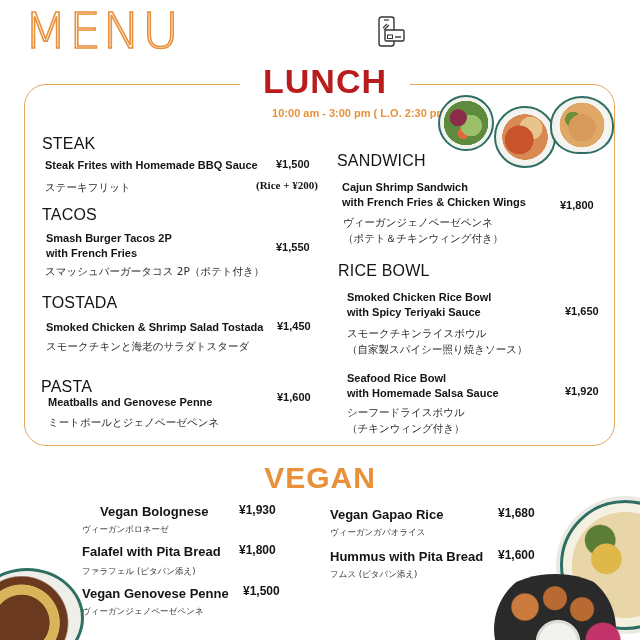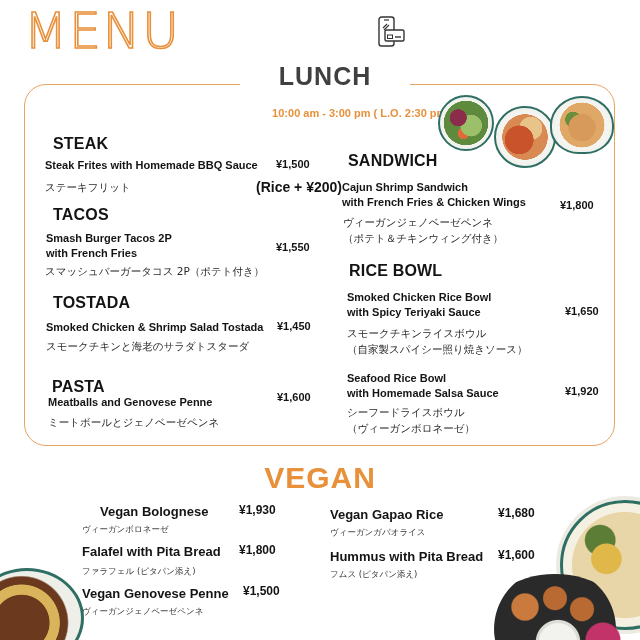--- a/index.html
+++ b/index.html
@@ -26,21 +26,21 @@
   
   .lunch-box {
     left: 24px; top: 84px; width: 591px; height: 362px;
     border: 1.5px solid #e8a462; border-radius: 22px;
     background: #fff;
   }
   .lunch-title-wrap {
     left: 240px; top: 62px; width: 170px; height: 42px; background: #fff;
     display: flex; justify-content: center;
   }
-  .lunch-title { font-size: 25px; font-weight: 700; color: #404040; letter-spacing: 1px; line-height: 1.15; }
+  .lunch-title { font-size: 34px; font-weight: 700; color: #b91c1c; letter-spacing: 1px; line-height: 1.15; }
   .lunch-hours {
     left: 200px; top: 107px; width: 250px; text-align: right;
     font-size: 11px; font-weight: 700; color: #e8903a;
   }
 
   
   .plate { border-radius: 50%; border: 2px solid #2f6e63; box-shadow: 0 0 0 3px #f2f2ee inset; overflow: hidden; }
   .plate-salad { left: 438px; top: 95px; width: 56px; height: 56px;
     background: radial-gradient(circle at 35% 40%, #8b2d4a 0 18%, transparent 19%),
                 radial-gradient(circle at 60% 55%, #9cbf6a 0 25%, transparent 26%),
@@ -52,25 +52,25 @@
                 radial-gradient(circle at 60% 35%, #e8c48a 0 22%, transparent 23%),
                 radial-gradient(circle, #d88a52 0 55%, #f4f4f0 56%);
   }
   .plate-tacos { left: 550px; top: 96px; width: 64px; height: 58px; border-radius: 50% 50% 45% 45%;
     background: radial-gradient(circle at 50% 55%, #d89a5a 0 32%, transparent 33%),
                 radial-gradient(circle at 35% 40%, #6a8f3a 0 15%, transparent 16%),
                 radial-gradient(circle, #e0a866 0 55%, #f4f4f0 56%);
   }
 
   
-  .cat { font-size: 16px; font-weight: 700; color: #141414; letter-spacing: 0.2px; margin-left: 11px; }
+  .cat { font-size: 16px; font-weight: 400; color: #141414; letter-spacing: 0.2px; }
   .item-en { font-size: 11px; font-weight: 700; color: #141414; line-height: 15px; }
   .item-jp { font-family: "DejaVu Sans", sans-serif; font-size: 10.5px; color: #2a2a2a; line-height: 15px; }
   .price { font-size: 11px; font-weight: 700; color: #141414; }
-  .note { font-size: 14px; font-weight: 700; color: #141414; }
+  .note { font-size: 11px; font-weight: 700; color: #141414; font-family: Liberation Serif, serif; }
 
   
   .vegan-title { left: 250px; top: 461px; width: 140px; text-align: center; font-size: 30px; font-weight: 700; color: #e8903a; letter-spacing: 1px; }
   .v-en { font-size: 13px; font-weight: 700; color: #141414; }
   .v-jp { font-family: "DejaVu Sans", sans-serif; font-size: 8.5px; color: #333; }
   .v-price { font-size: 12px; font-weight: 700; color: #141414; }
 
   
   .plate-bolognese { left: -30px; top: 568px; width: 114px; height: 100px; border-radius: 50%;
     border: 3px solid #2f6e63;
@@ -150,21 +150,21 @@
 <div class="abs item-en" style="left:347px; top:290px;">Smoked Chicken Rice Bowl</div>
 <div class="abs item-en" style="left:347px; top:305px;">with Spicy Teriyaki Sauce</div>
 <div class="abs price" style="left:565px; top:305px;">¥1,650</div>
 <div class="abs item-jp" style="left:347px; top:326px;">スモークチキンライスボウル</div>
 <div class="abs item-jp" style="left:347px; top:342px;">（自家製スパイシー照り焼きソース）</div>
 
 <div class="abs item-en" style="left:347px; top:371px;">Seafood Rice Bowl</div>
 <div class="abs item-en" style="left:347px; top:386px;">with Homemade Salsa Sauce</div>
 <div class="abs price" style="left:565px; top:385px;">¥1,920</div>
 <div class="abs item-jp" style="left:347px; top:405px;">シーフードライスボウル</div>
-<div class="abs item-jp" style="left:347px; top:421px;">（ヴィーガンボロネーゼ）</div>
+<div class="abs item-jp" style="left:347px; top:421px;">（チキンウィング付き）</div>
 
 <div class="abs vegan-title">VEGAN</div>
 
 <div class="abs v-en" style="left:82px; top:504px;margin-left:18px;">Vegan Bolognese</div>
 <div class="abs v-price" style="left:239px; top:503px;">¥1,930</div>
 <div class="abs v-jp" style="left:82px; top:524px;">ヴィーガンボロネーゼ</div>
 
 <div class="abs v-en" style="left:82px; top:544px;">Falafel with Pita Bread</div>
 <div class="abs v-price" style="left:239px; top:543px;">¥1,800</div>
 <div class="abs v-jp" style="left:82px; top:566px;">ファラフェル (ピタパン添え)</div>

